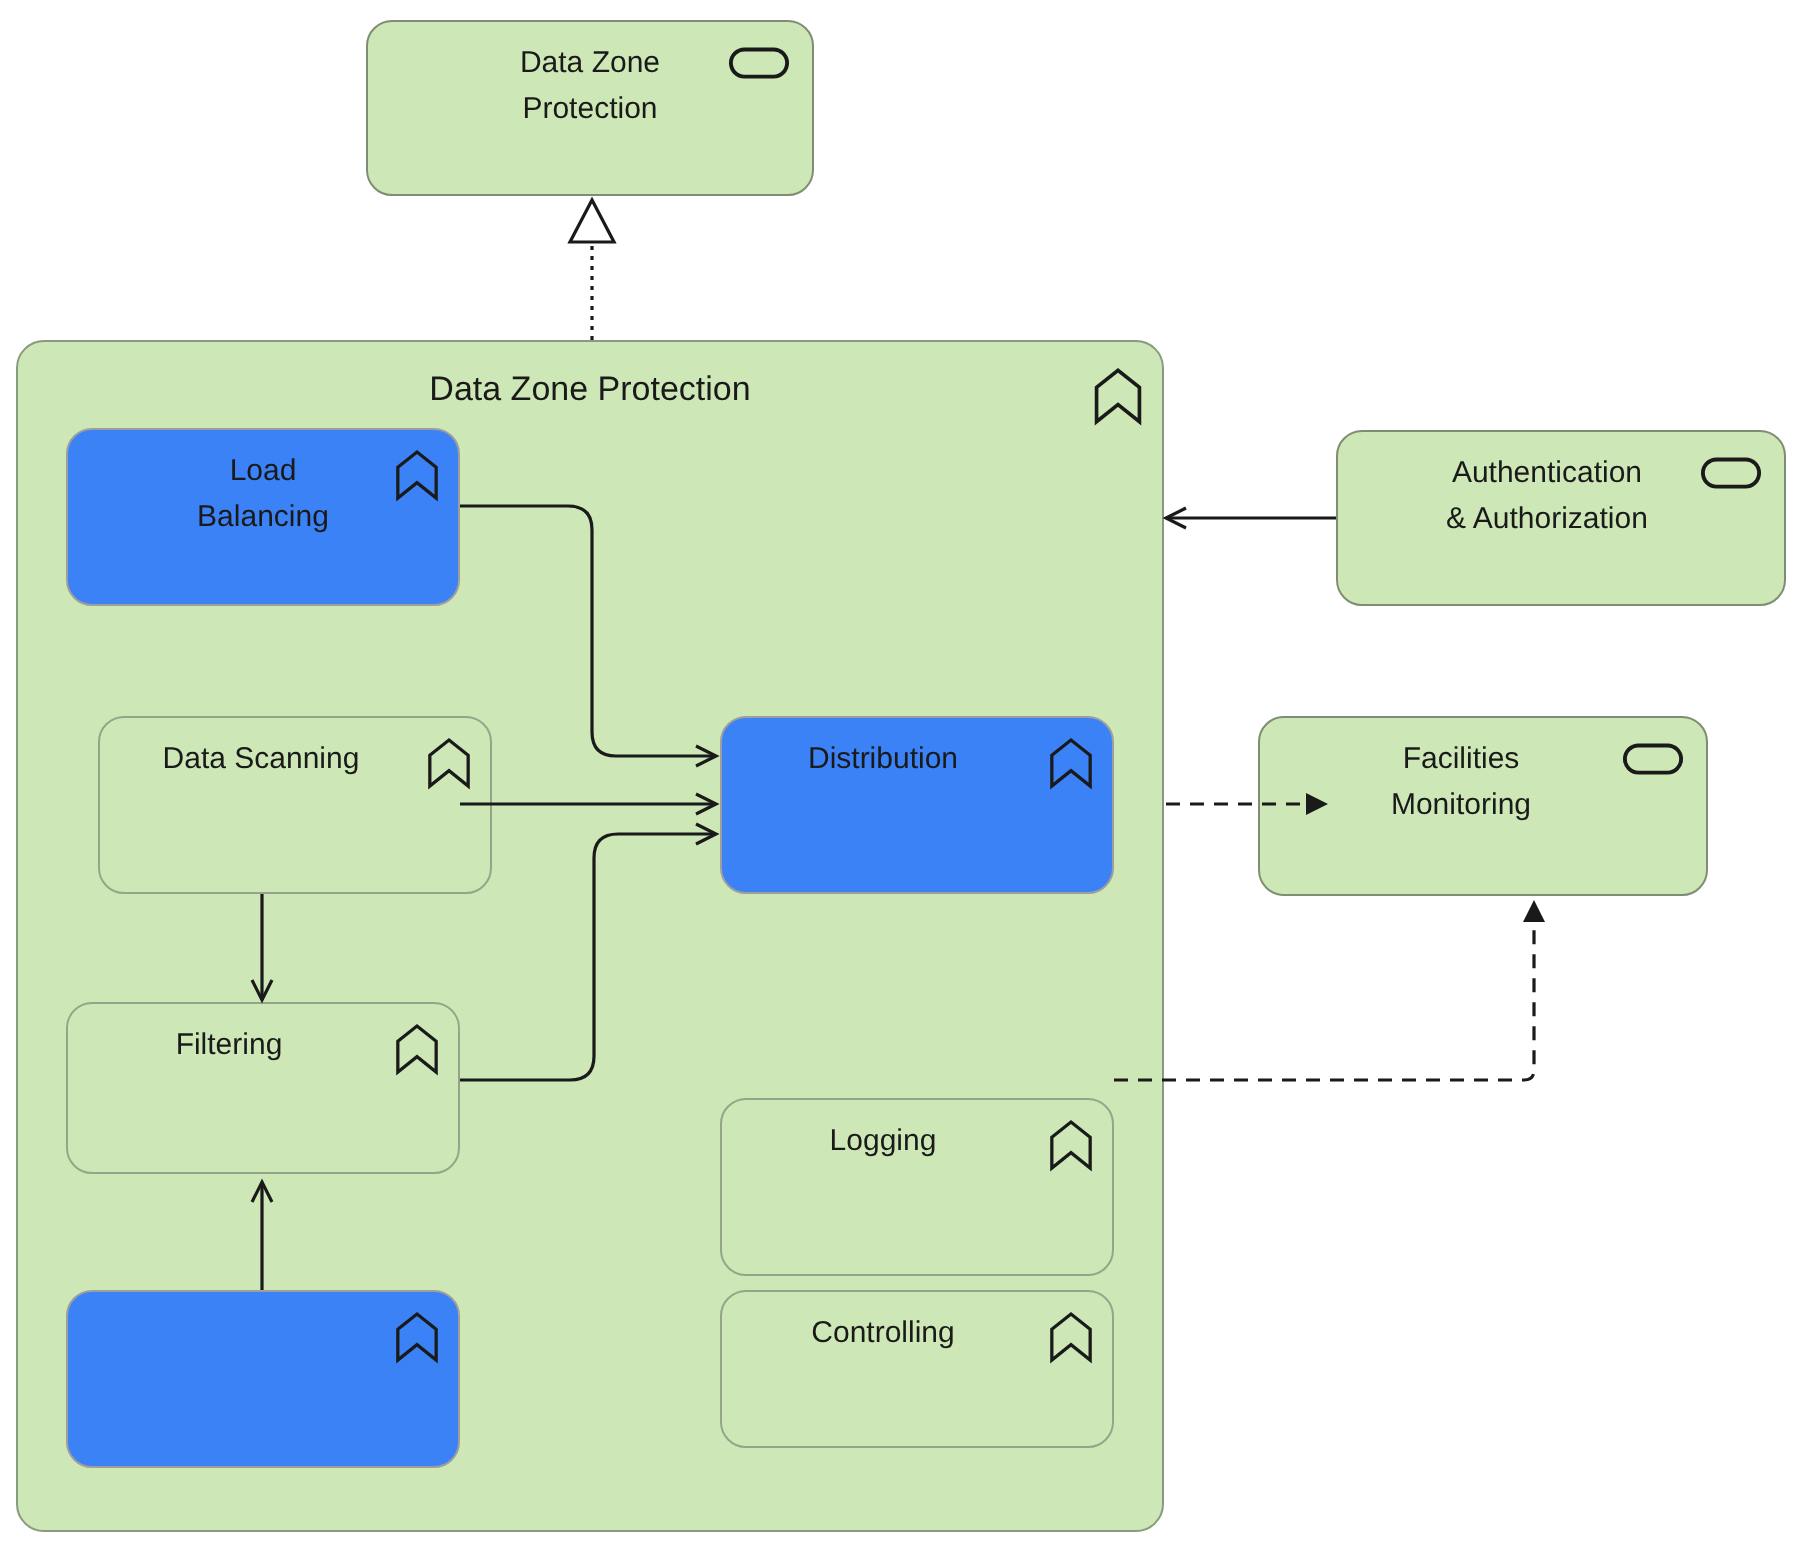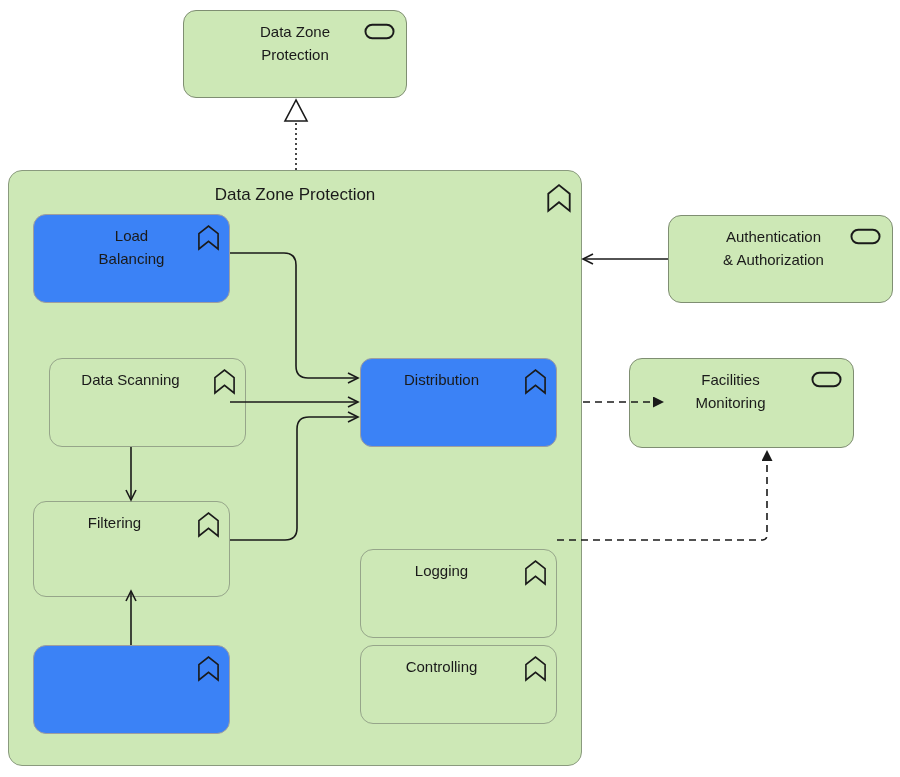--- a/index.html
+++ b/index.html
@@ -61,28 +61,28 @@
   </svg>
 </div>
 
 <div class="node green-inner" style="left:33px;top:358px;width:197px;height:89px;margin-left:16px;">
   <div class="node-label lbl-top10" style="left:4px;right:38px;">Data Scanning</div>
   <svg class="icon fn-icon" viewBox="0 0 24 28">
     <polygon points="2,10 12,2 22,10 22,26 12,18 2,26" fill="none" stroke="#1a1a1a" stroke-width="1.7"></polygon>
   </svg>
 </div>
 
-<div class="node gray" style="left:360px;top:358px;width:197px;height:89px;border-radius:12px;">
+<div class="node gray" style="left:360px;top:358px;width:197px;height:89px;">
   <div class="node-label lbl-top10" style="left:4px;right:38px;">Distribution</div>
   <svg class="icon fn-icon" viewBox="0 0 24 28">
     <polygon points="2,10 12,2 22,10 22,26 12,18 2,26" fill="none" stroke="#1a1a1a" stroke-width="1.7"></polygon>
   </svg>
 </div>
 
-<div class="node green-inner" style="left:33px;top:501px;width:197px;height:96px;">
+<div class="node green-inner" style="left:33px;top:501px;width:197px;height:86px;">
   <div class="node-label lbl-top10" style="left:4px;right:38px;">Filtering</div>
   <svg class="icon fn-icon" viewBox="0 0 24 28">
     <polygon points="2,10 12,2 22,10 22,26 12,18 2,26" fill="none" stroke="#1a1a1a" stroke-width="1.7"></polygon>
   </svg>
 </div>
 
 <div class="node green-inner" style="left:360px;top:501px;width:197px;height:89px;margin-top:48px;">
   <div class="node-label lbl-top10" style="left:4px;right:38px;">Logging</div>
   <svg class="icon fn-icon" viewBox="0 0 24 28">
     <polygon points="2,10 12,2 22,10 22,26 12,18 2,26" fill="none" stroke="#1a1a1a" stroke-width="1.7"></polygon>

